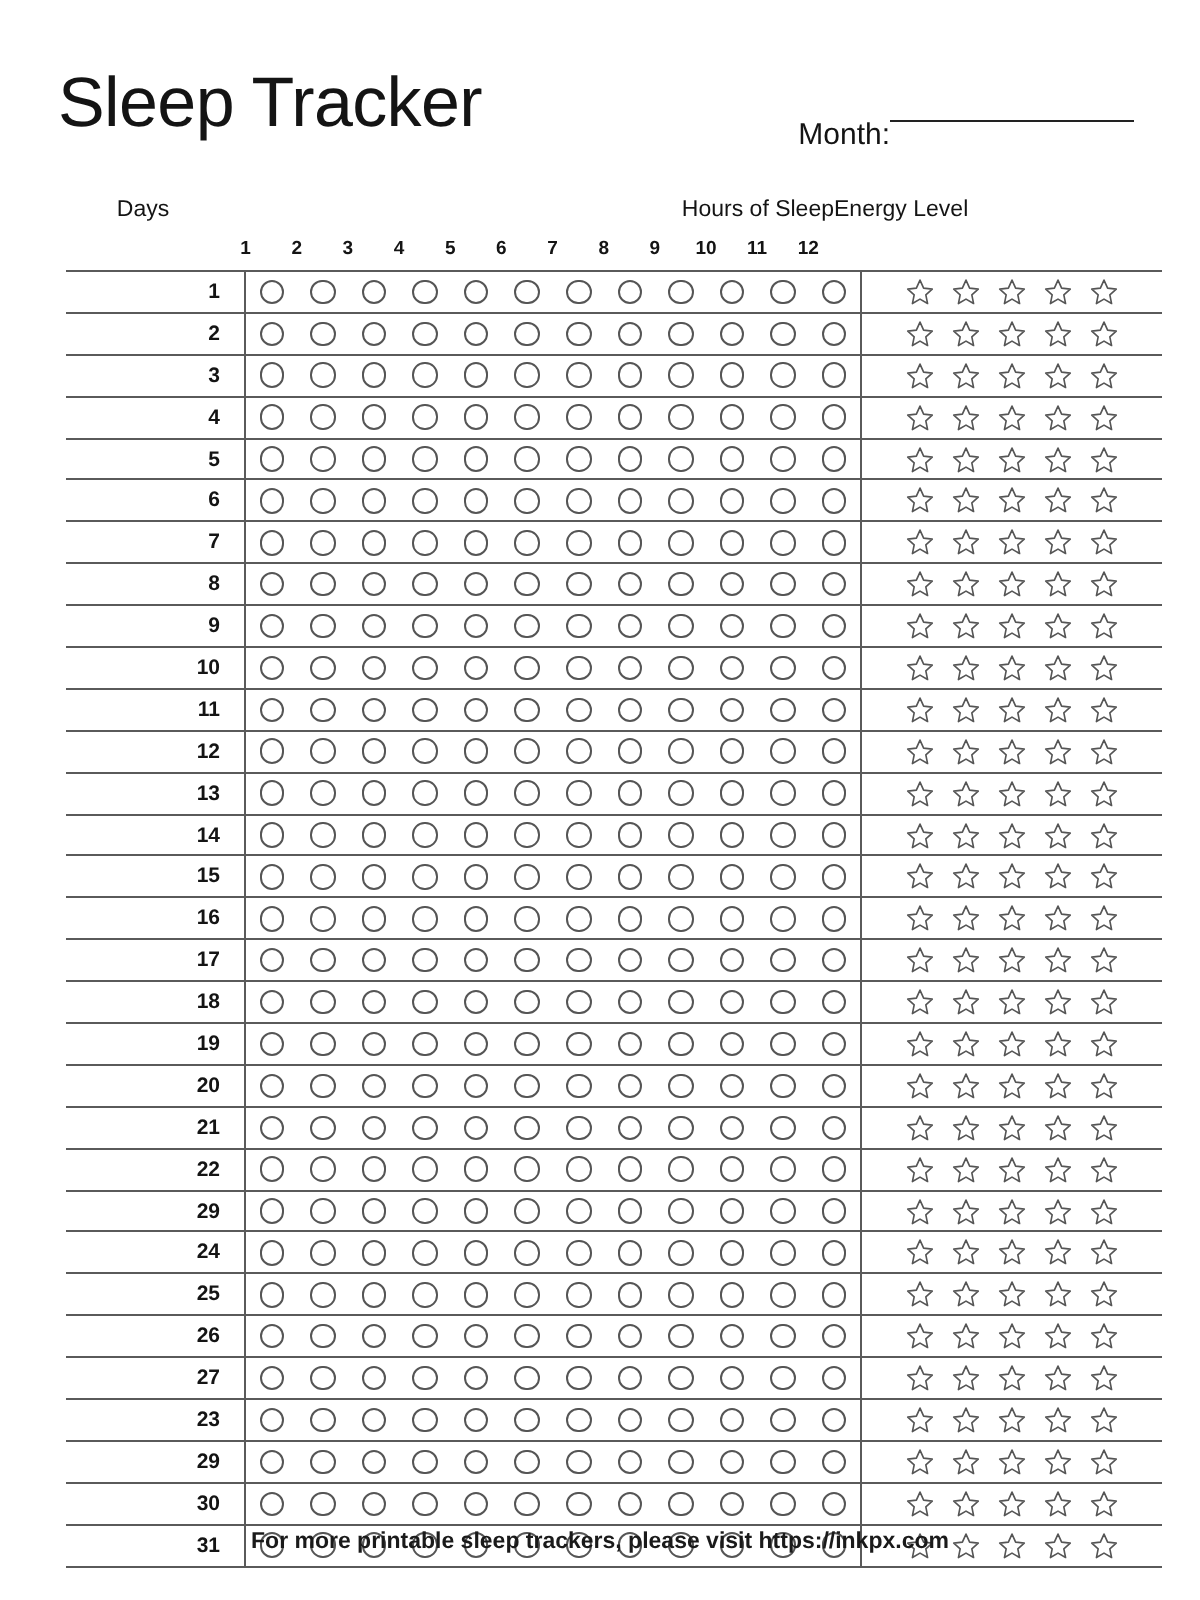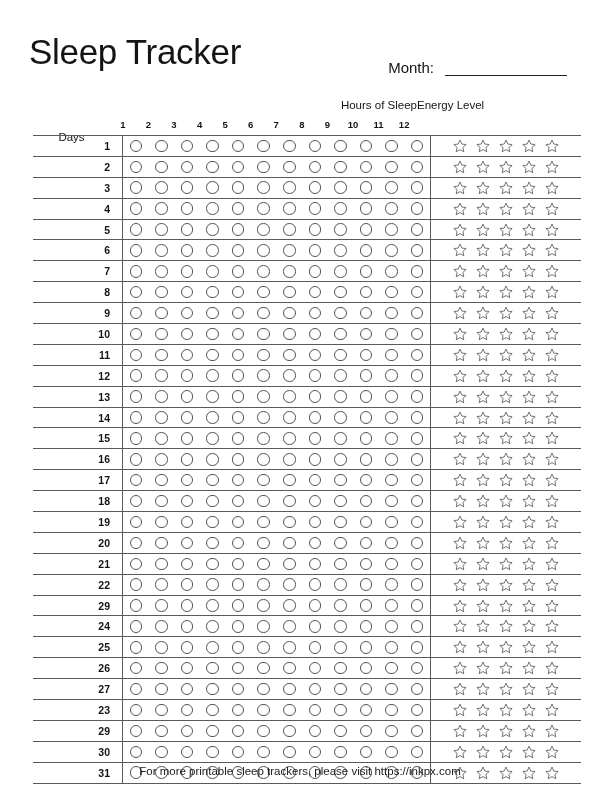--- a/index.html
+++ b/index.html
@@ -26,22 +26,22 @@
     letter-spacing: -0.3px;
     line-height: 1;
     color: #141414;
     white-space: nowrap;
   }
   .month-block {
     position: absolute;
     right: 33px;
     top: 60px;
     display: flex;
-    align-items: flex-end;
-    gap: 11px;
+    align-items: flex-start;
+    gap: 0px;
   }
   .month-label {
     font-size: 15px;
     font-weight: 400;
     color: #141414;
     line-height: 1;
     padding-bottom: 2px;
   }
   .month-rule {
     width: 122px;
@@ -59,21 +59,21 @@
     height: 16px;
   }
   .col-head {
     position: absolute;
     font-size: 11.5px;
     font-weight: 400;
     color: #141414;
     white-space: nowrap;
     line-height: 1;
   }
-  .col-head-days   { left: 0px;   width: 77px;  text-align: center; margin-top: 32px; }
+  .col-head-days   { left: 0px;   width: 77px;  text-align: center; }
   .col-head-hours  { left: 77px;  width: 307px; text-align: right; }
   .col-head-energy { left: 384px; width: 150px; text-align: left; }
 
   
   .hour-numbers {
     position: absolute;
     left: 110px;
     top: 120px;
     width: 307px;
     height: 12px;
@@ -162,21 +162,21 @@
   }
 
   
   .footer-note {
     position: absolute;
     left: 0;
     right: 0;
     top: 765px;
     text-align: center;
     font-size: 11.5px;
-    font-weight: 400;
+    font-weight: 700;
     color: #1a1a1a;
   }
 </style>
 </head>
 <body>
 
 <div class="page-title">Sleep Tracker</div>
 
 <div class="month-block">
   <span class="month-label">Month:</span>

